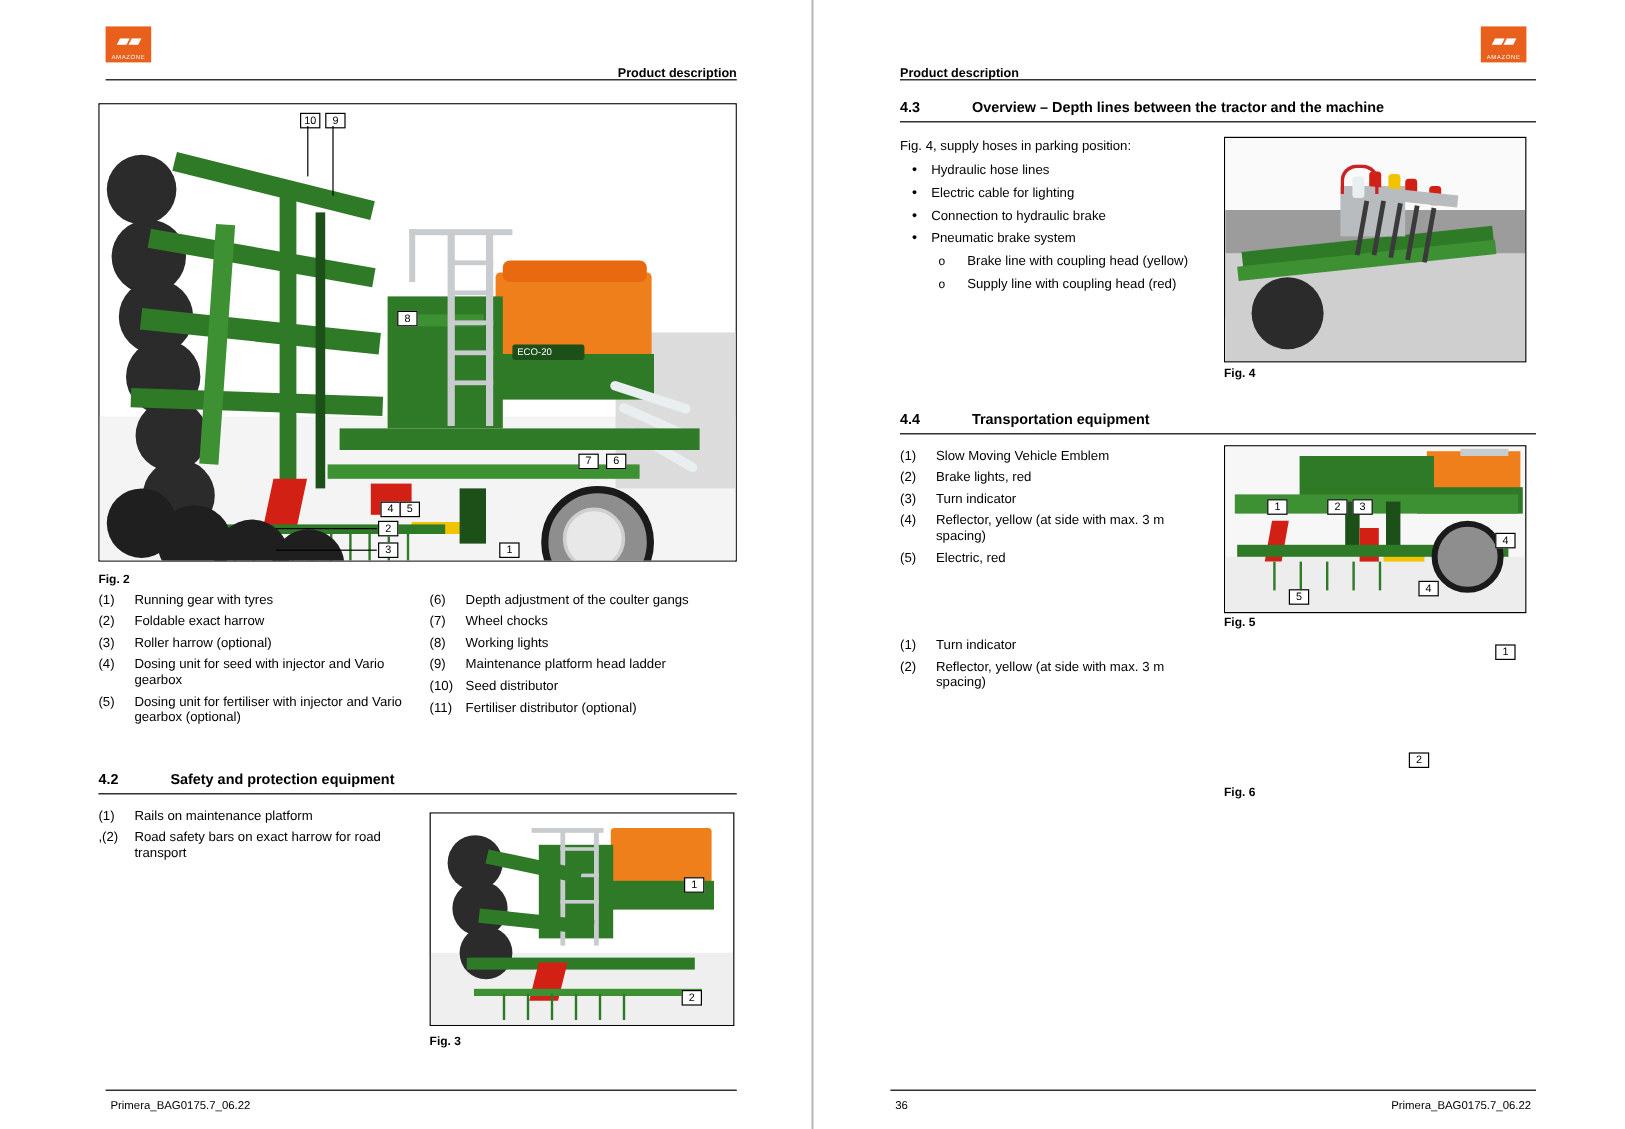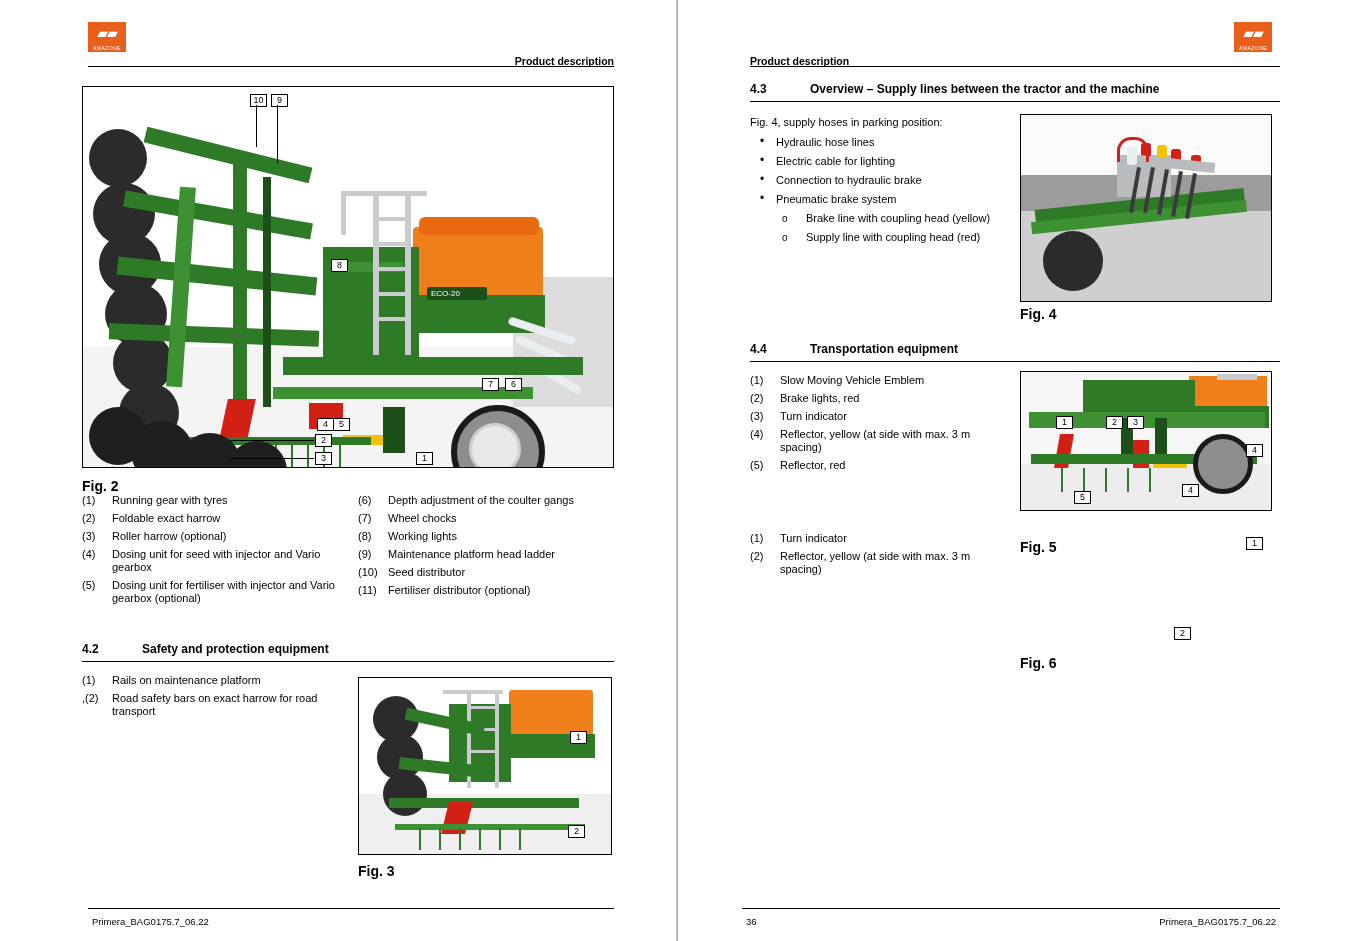--- a/index.html
+++ b/index.html
@@ -60,21 +60,21 @@
   .legend .idx{position:absolute;left:0;top:0;width:26px;}
   .legend .txt{display:block;padding-left:30px;}
   
   .blist{position:absolute;}
   .blist .b{position:relative;padding-left:26px;margin-bottom:6px;line-height:13px;}
   .blist .b:before{content:"•";position:absolute;left:10px;top:-1px;font-size:12px;}
   .blist .sub{position:relative;padding-left:56px;margin-bottom:6px;line-height:13px;}
   .blist .sub:before{content:"o";position:absolute;left:32px;top:0;font-size:10px;}
   
   .figbox{position:absolute;border:1px solid #000;overflow:hidden;background:#fff;}
-  .figcap{position:absolute;font-size:14px;font-weight:bold;}
+  .figcap{position:absolute;font-size:10px;font-weight:bold;}
   .callout{
     position:absolute;background:#fff;border:1px solid #000;
     font-size:9px;line-height:11px;text-align:center;
     min-width:11px;padding:0 2px;
   }
   .cline{position:absolute;background:#000;}
   
   .sky{position:absolute;left:0;top:0;right:0;bottom:0;background:#ffffff;}
   .ground{position:absolute;left:0;bottom:0;right:0;background:#f2f2f2;}
   .grn{position:absolute;background:#2f7a27;}
@@ -298,21 +298,21 @@
 
   <div class="logo" style="position:absolute;right:82px;top:22px;">
     <span class="glyph">▰▰</span>
     <span class="word">AMAZONE</span>
   </div>
   <div class="hdr-rule" style="left:72px;top:66px;width:530px;"></div>
   <div class="hdr-title" style="left:72px;top:55px;">Product description</div>
 
   <div class="sec" style="left:72px;top:82px;width:530px;">
     <span class="num">4.3</span>
-    <span class="ttl">Overview – Supply lines between the tractor and the machine</span>
+    <span class="ttl">Overview – Depth lines between the tractor and the machine</span>
     <span class="rule" style="width:530px;"></span>
   </div>
 
   <div style="position:absolute;left:72px;top:116px;width:250px;line-height:13px;">Fig. 4, supply hoses in parking position:</div>
 
   <div class="blist" style="left:72px;top:136px;width:270px;">
     <div class="b">Hydraulic hose lines</div>
     <div class="b">Electric cable for lighting</div>
     <div class="b">Connection to hydraulic brake</div>
     <div class="b">Pneumatic brake system</div>
@@ -361,21 +361,21 @@
     <div class="row">
         <span class="idx">(3)</span>
         <span class="txt">Turn indicator</span>
       </div>
     <div class="row">
         <span class="idx">(4)</span>
         <span class="txt">Reflector, yellow (at side with max. 3 m spacing)</span>
       </div>
     <div class="row">
         <span class="idx">(5)</span>
-        <span class="txt">Reflector, red</span>
+        <span class="txt">Electric, red</span>
       </div>
   </div>
 
   <div class="figbox" style="left:342px;top:371px;width:250px;height:138px;">
     <div class="sky" style="background:#f7f7f7;"></div>
     <div class="ground" style="height:46px;background:#ededed;"></div>
     <div class="org" style="left:168px;top:4px;width:78px;height:34px;"></div>
     <div class="grn" style="left:160px;top:34px;width:88px;height:22px;"></div>
     <div class="grn" style="left:62px;top:8px;width:112px;height:44px;"></div>
     <div class="grn2" style="left:8px;top:40px;width:236px;height:16px;"></div>
@@ -392,21 +392,21 @@
     <div class="tine" style="left:84px;top:96px;height:24px;"></div>
     <div class="tine" style="left:106px;top:96px;height:24px;"></div>
     <div class="tine" style="left:128px;top:96px;height:24px;"></div>
   </div>
   <div class="callout" style="left:378px;top:416px;">1</div>
   <div class="callout" style="left:428px;top:416px;">2</div>
   <div class="callout" style="left:449px;top:416px;">3</div>
   <div class="callout" style="left:568px;top:444px;">4</div>
   <div class="callout" style="left:504px;top:484px;">4</div>
   <div class="callout" style="left:396px;top:491px;">5</div>
-  <div class="figcap" style="left:342px;top:514px;margin-top:25px;">Fig. 5</div>
+  <div class="figcap" style="left:342px;top:514px;">Fig. 5</div>
 
   <div class="legend" style="left:72px;top:532px;width:256px;">
     <div class="row">
         <span class="idx">(1)</span>
         <span class="txt">Turn indicator</span>
       </div>
     <div class="row">
         <span class="idx">(2)</span>
         <span class="txt">Reflector, yellow (at side with max. 3 m spacing)</span>
       </div>

